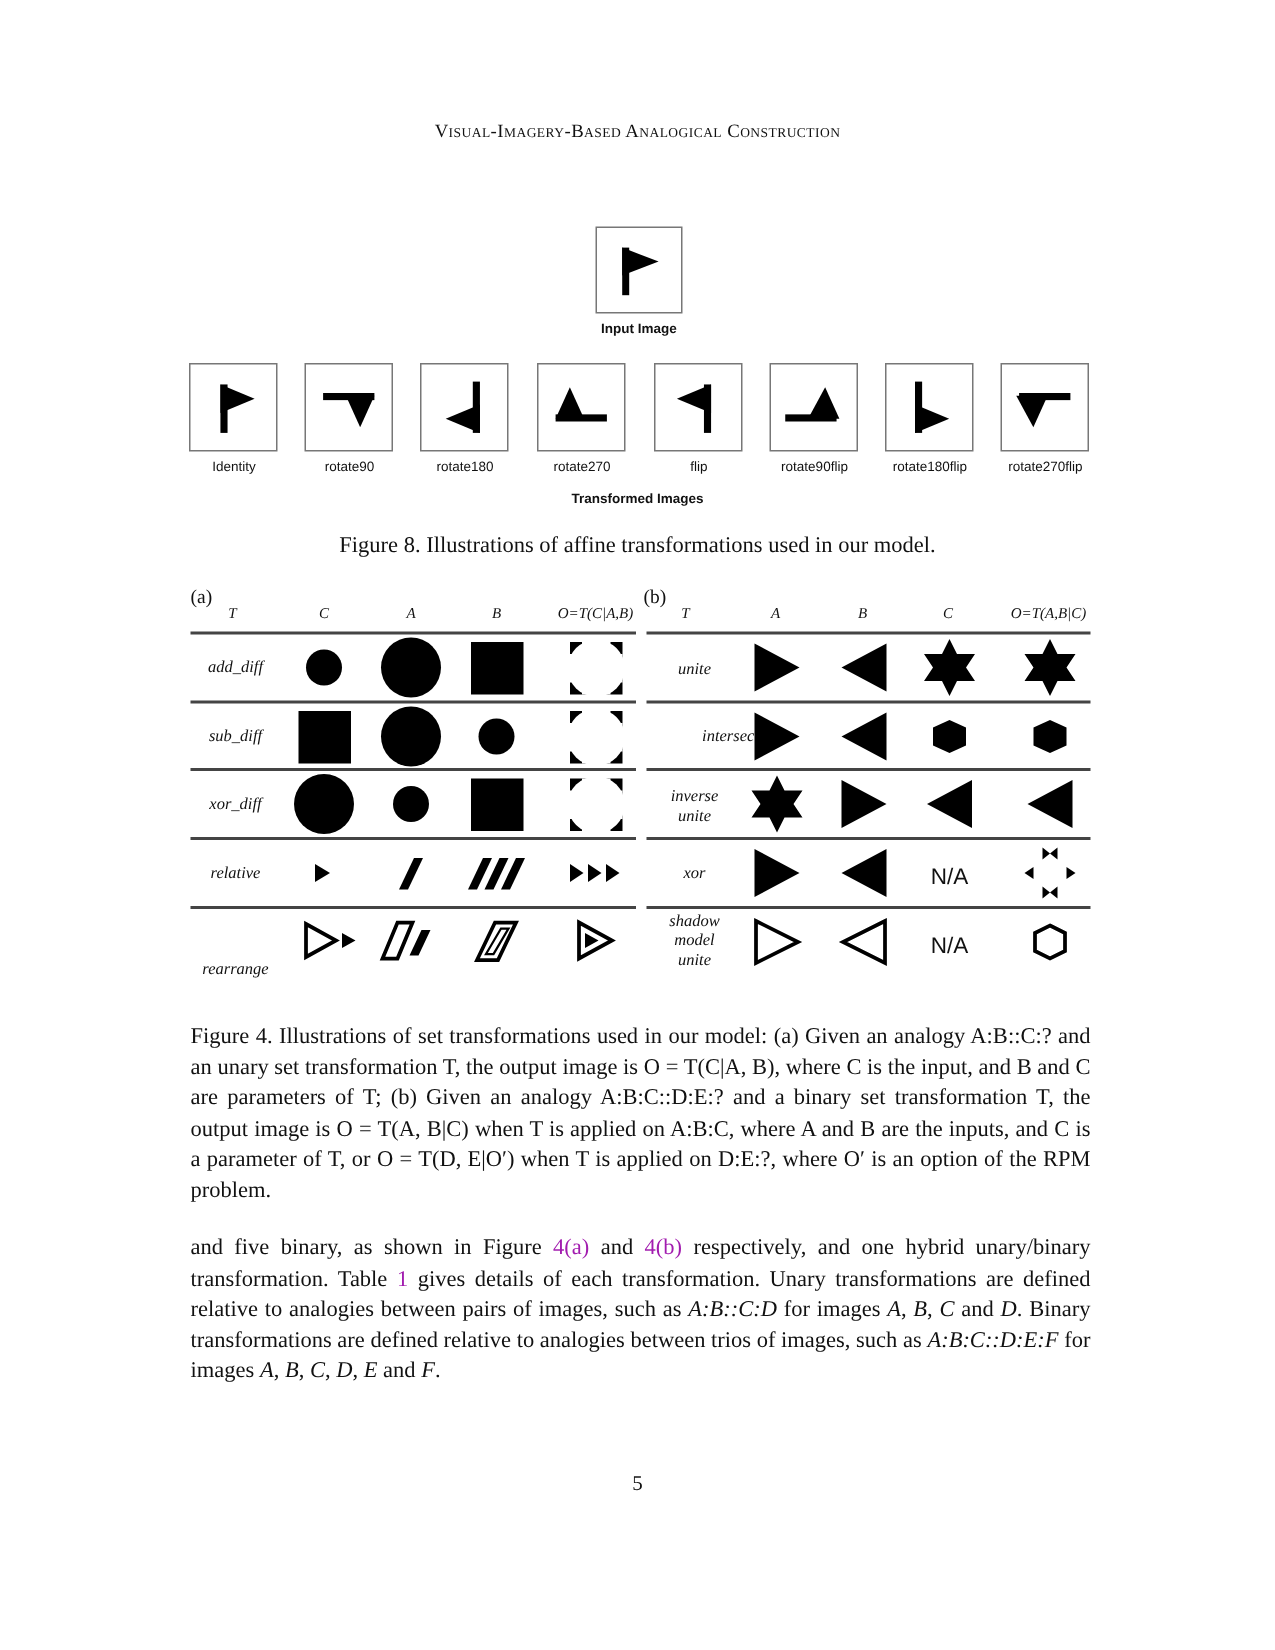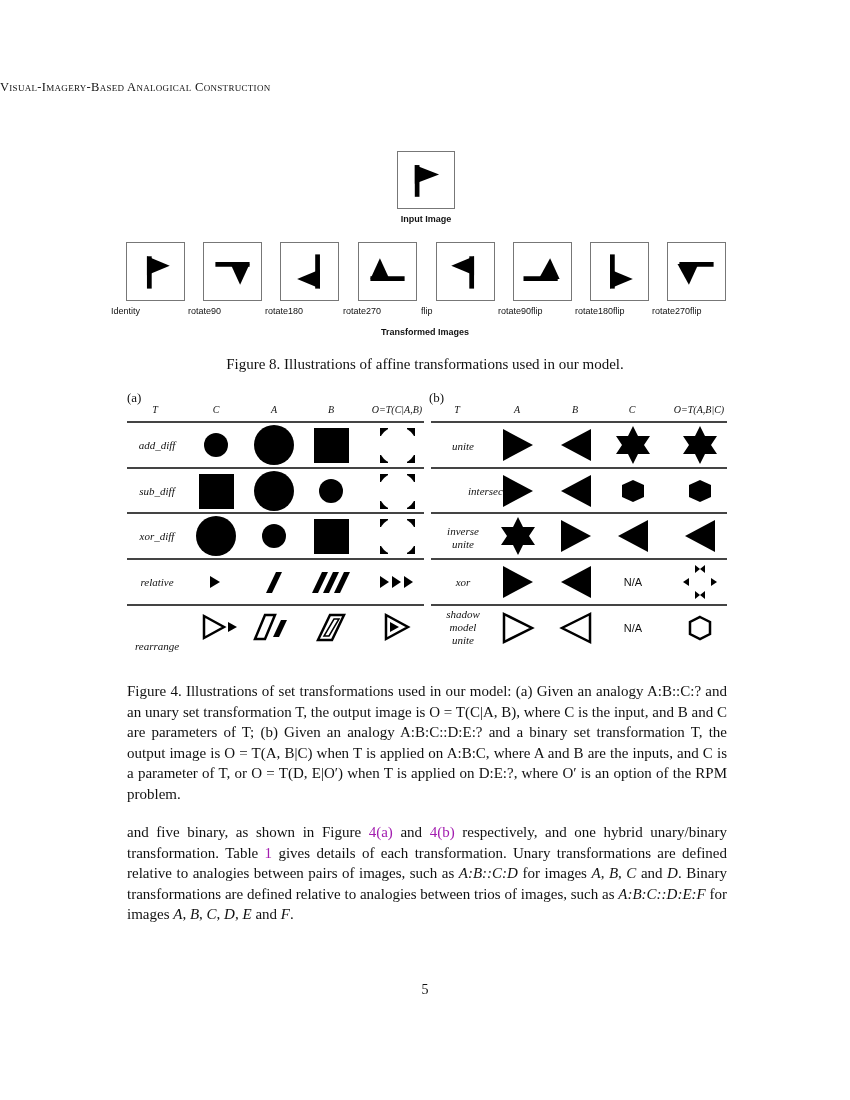--- a/index.html
+++ b/index.html
@@ -1,42 +1,42 @@
 <!DOCTYPE html>
 <html><head>
 <meta charset="utf-8">
 <style>
   html, body { margin:0; padding:0; background:#ffffff; }
   body { width:850px; height:1100px; position:relative; overflow:hidden;
          font-family:"Liberation Serif", "DejaVu Serif", serif; color:#111; }
-  .running-head { position:absolute; top:80px; left:0; width:850px; 
+  .running-head { position:absolute; top:80px; left:0; width:850px; text-align:center;
          font-size:12.5px; letter-spacing:0.3px; font-variant:small-caps; }
   .sans { font-family:"Liberation Sans", "DejaVu Sans", sans-serif; }
 
   
   .input-box { position:absolute; left:397px; top:151px; width:58px; height:58px;
          border:1px solid #777; background:#fff; box-sizing:border-box; }
   .input-label { position:absolute; left:376px; top:214px; width:100px; text-align:center;
          font-size:9px; font-weight:bold; }
   .tbox { position:absolute; top:242px; width:59px; height:59px; border:1px solid #777;
          box-sizing:border-box; background:#fff; }
   .tbox svg, .input-box svg { width:100%; height:100%; display:block; }
-  .tlabel { position:absolute; top:306px; width:90px; text-align:left; font-size:9px; }
+  .tlabel { position:absolute; top:306px; width:90px; text-align:center; font-size:9px; }
   .transformed-label { position:absolute; top:327px; left:0; width:850px; text-align:center;
          font-size:9px; font-weight:bold; }
   .fig3-caption { position:absolute; top:356px; left:0; width:850px; text-align:center; font-size:15px; }
 
   
   .panel-label { position:absolute; font-size:13px; }
   .th { position:absolute; top:404px; font-size:10px; font-style:italic; text-align:center; }
   .hline { position:absolute; height:1.5px; background:#444; }
   .rowlabel { position:absolute; font-size:11px; font-style:italic; text-align:center; line-height:13px; }
   .cell { position:absolute; width:50px; height:44px; }
   .cell svg { width:100%; height:100%; display:block; }
-  .na { position:absolute; font-size:11px; text-align:center; width:50px; }
+  .na { position:absolute; font-size:15px; text-align:center; width:50px; }
 
   .caption4 { position:absolute; top:681px; left:127px; width:600px; font-size:15px; line-height:20.5px;
          text-align:justify; }
   .body-text { position:absolute; top:822px; left:127px; width:600px; font-size:15px; line-height:20.5px;
          text-align:justify; }
   .link { color:#a21caf; }
   .page-num { position:absolute; top:982px; left:0; width:850px; text-align:center; font-size:14px; }
   i.m { }
 </style>
 </head>

